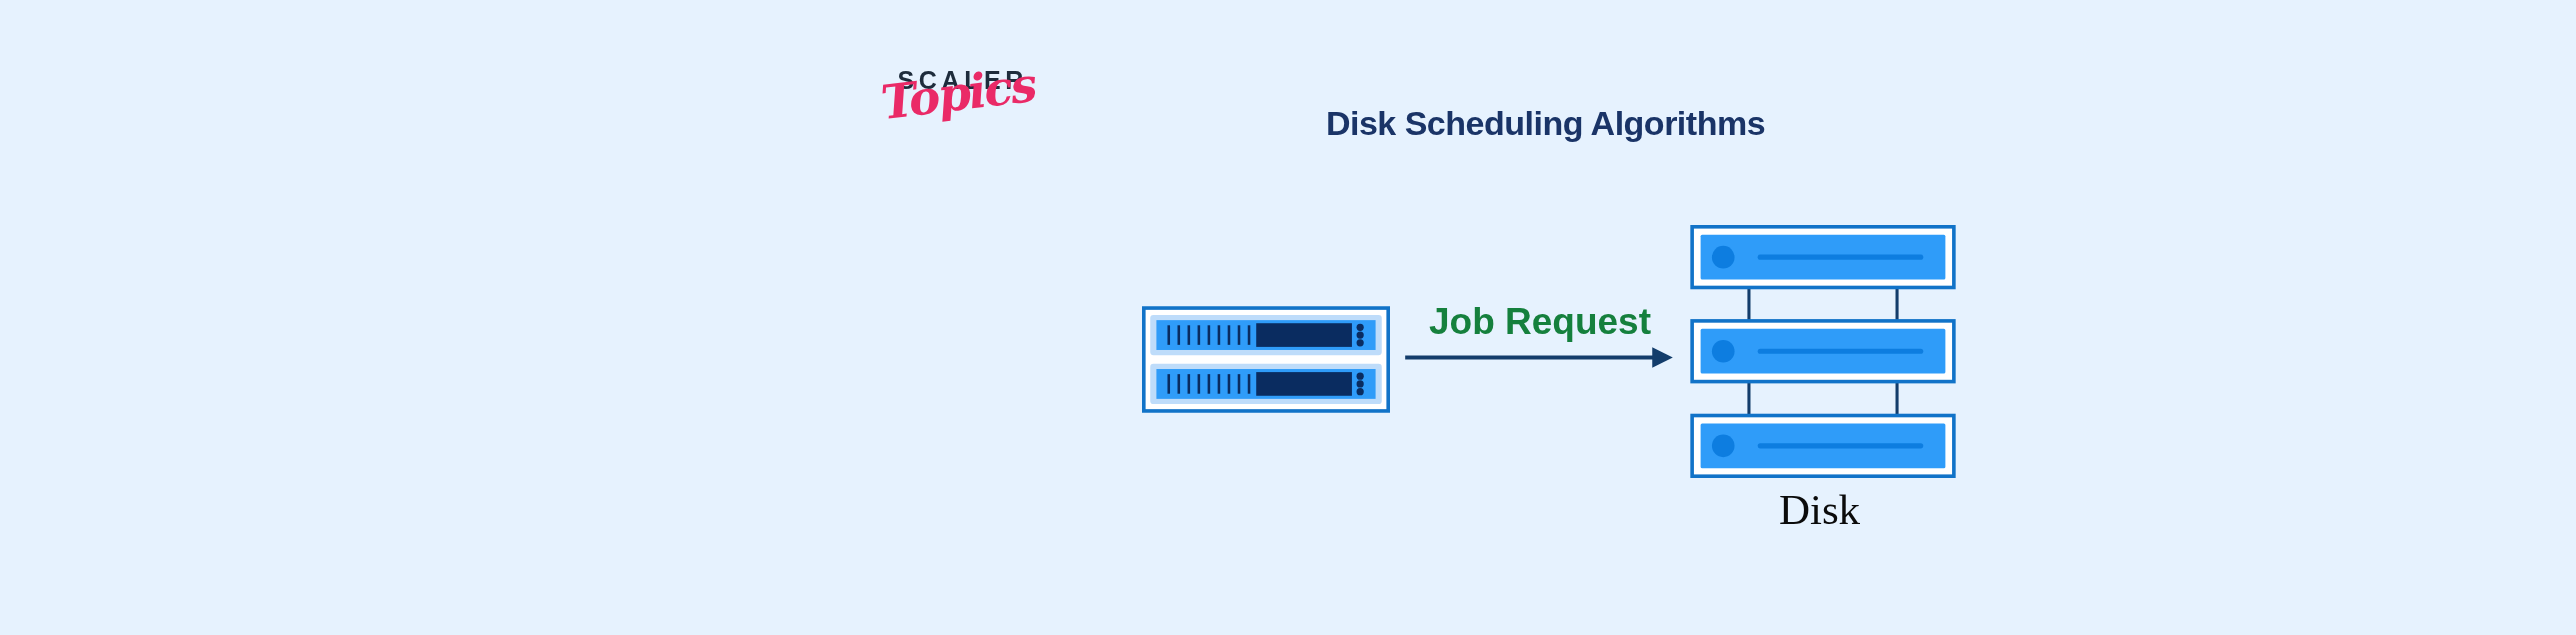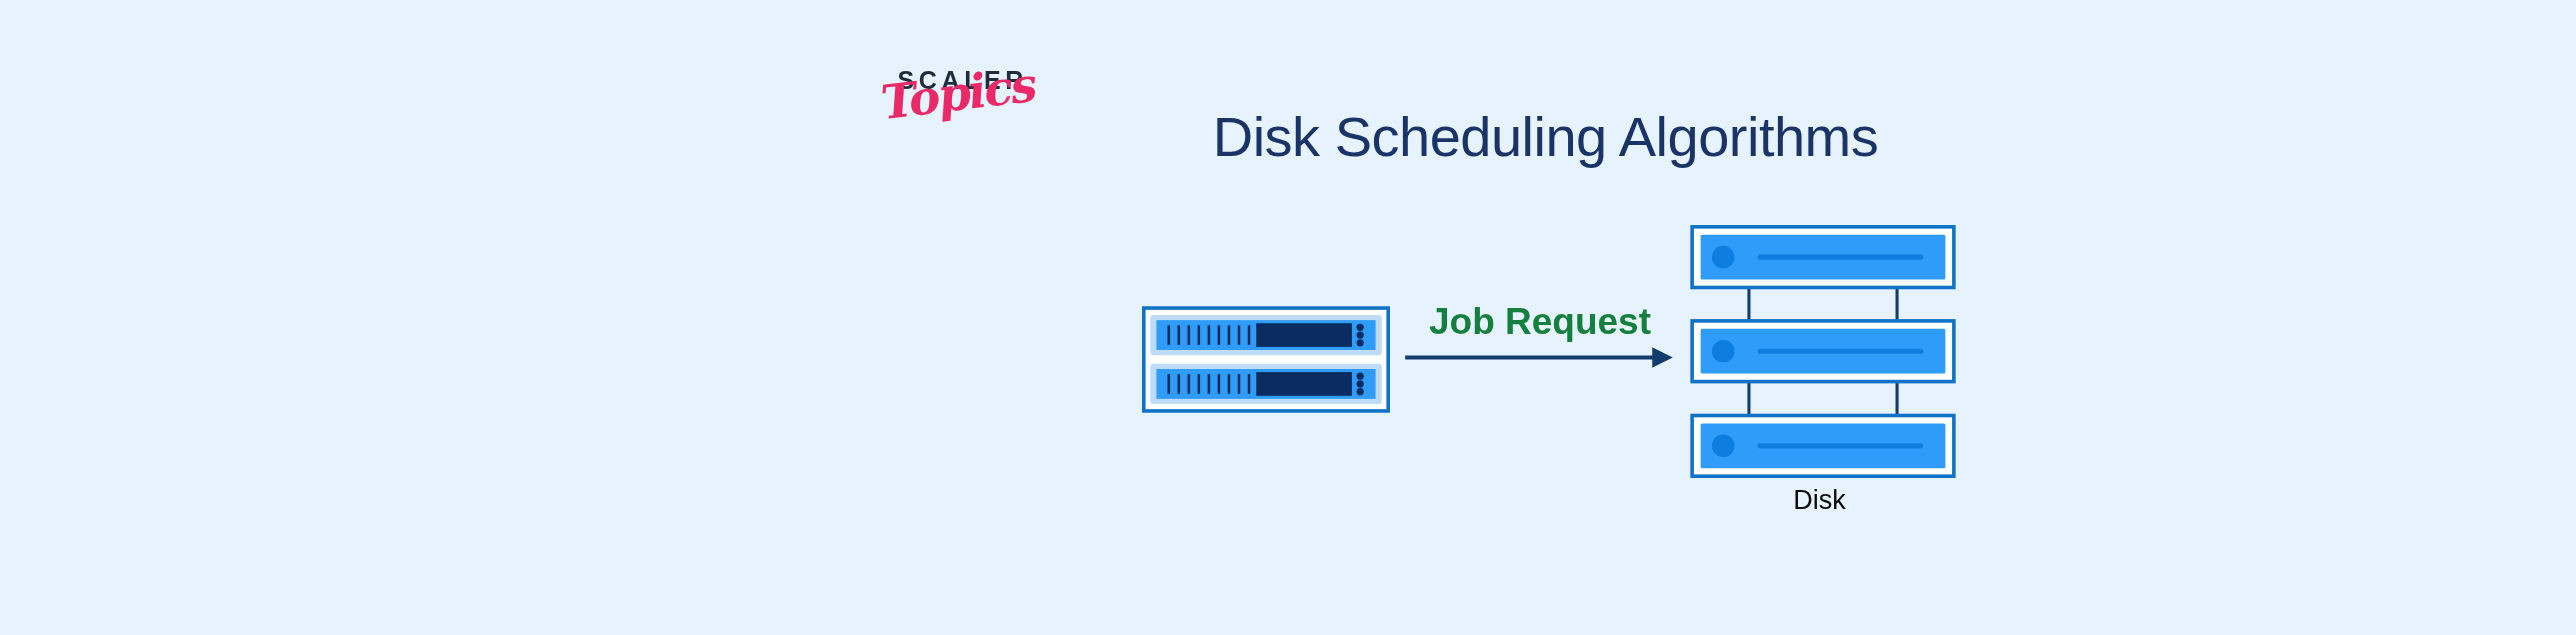--- a/index.html
+++ b/index.html
@@ -26,36 +26,36 @@
     font-family: "DejaVu Serif", serif;
     font-style: italic; font-weight: 700;
     font-size: 47px; letter-spacing: -2.1px;
     color: #ea2a67;
     transform: rotate(-7deg);
   }
 
   
   .title-wrap { left: 1185px; top: 104px; width: 721px; text-align: center; }
   .title-text {
-    font-size: 56px; font-weight: 400; color: #1a3467;
+    font-size: 34px; font-weight: 700; color: #1a3467;
     letter-spacing: -0.5px;
   }
 
   
   .jobreq-wrap { left: 1411px; top: 301px; width: 258px; text-align: center; }
   .jobreq-text { font-size: 37px; font-weight: 700; color: #15803d; }
   .arrow-svg { left: 1404px; top: 340px; }
 
   
   .server-svg { left: 1142px; top: 306px; }
   .disk-svg   { left: 1690px; top: 225px; }
 
   
   .disk-label-wrap { left: 1737px; top: 485px; width: 165px; text-align: center; }
-  .disk-label-text { font-size: 27px; font-weight: 400; color: #0b0b0b; }
+  .disk-label-text { font-size: 43px; font-weight: 400; color: #0b0b0b; font-family: Liberation Serif, serif; }
 </style>
 </head>
 <body>
 
 <div class="abs logo">
   <div class="logo-brand">SCALER</div>
   <div class="logo-sub">Topics</div>
 </div>
 
 <div class="abs title-wrap">

